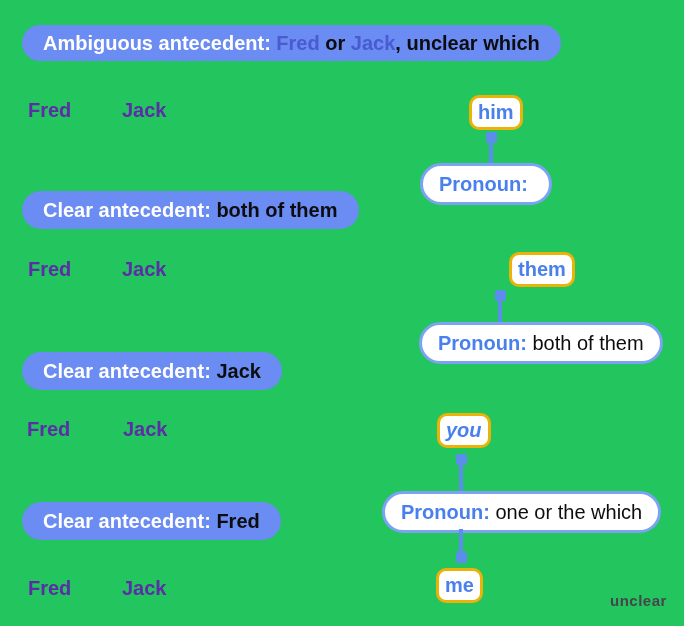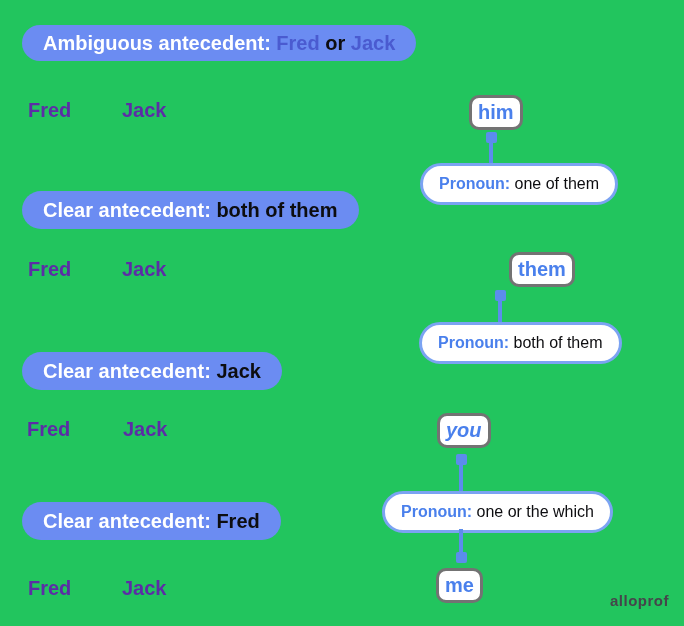--- a/index.html
+++ b/index.html
@@ -21,31 +21,31 @@
   .pill-blue .t-white{color:#FFFFFF;}
   .pill-blue .t-indigo{color:#4A5BD0;}
   .pill-blue .t-black{color:#0D0D10;}
   
   .pill-white{
     position:absolute;
     display:inline-flex;align-items:center;
     height:36px;padding:0 16px;
     background:#FFFFFF;
     border:3px solid #7BA3F2;border-radius:22px;
-    font-size:16px;white-space:nowrap;
+    font-size:20px;white-space:nowrap;
   }
   .pill-white .c-label{color:#4A80EC;font-weight:bold;}
   .pill-white .c-value{color:#0D0D10;font-weight:normal;}
   
   .word-box{
     position:absolute;
     display:inline-flex;align-items:center;justify-content:center;
     padding:1px 6px;min-height:27px;
     background:#FFFFFF;
-    border:3px solid #737373;border-radius:10px;
+    border:3px solid #eab308;border-radius:10px;
     color:#4A80EC;font-size:20px;font-weight:bold;
   }
   
   .name{
     position:absolute;
     color:#5C2DA6;font-size:20px;font-weight:bold;white-space:nowrap;
   }
   
   .conn-line{position:absolute;width:4px;background:#5C8CEC;}
   .conn-sq{position:absolute;width:11px;height:11px;border-radius:2px;background:#5C8CEC;}
@@ -74,32 +74,32 @@
   #pill2{left:22px;top:191px;}
   #pill3{left:22px;top:352px;}
   #pill4{left:22px;top:502px;}
 </style>
 </head>
 <body>
 
 <div id="canvas">
 
   <div id="banner" class="pill-blue">
-    <span class="t-white">Ambiguous antecedent:</span>&nbsp;<span class="t-indigo">Fred</span>&nbsp;<span class="t-black">or</span>&nbsp;<span class="t-indigo">Jack</span>
+    <span class="t-white">Ambiguous antecedent:</span>&nbsp;<span class="t-indigo">Fred</span>&nbsp;<span class="t-black">or</span>&nbsp;<span class="t-indigo">Jack</span><span class="t-black">, unclear which</span>
   </div>
 
   <span id="row1-fred" class="name">Fred</span>
   <span id="row1-jack" class="name">Jack</span>
   <div id="box-him" class="word-box">
     <span>him</span>
   </div>
   <div id="c1-line" class="conn-line"></div>
   <div id="c1-sq" class="conn-sq"></div>
   <div id="callout1" class="pill-white">
-    <span class="c-label">Pronoun:</span>&nbsp;<span class="c-value">one of them</span>
+    <span class="c-label">Pronoun:</span>&nbsp;
   </div>
 
   <div id="pill2" class="pill-blue">
     <span class="t-white">Clear antecedent:</span>&nbsp;<span class="t-black">both of them</span>
   </div>
 
   <span id="row2-fred" class="name">Fred</span>
   <span id="row2-jack" class="name">Jack</span>
   <div id="box-them" class="word-box">
     <span>them</span>
@@ -130,15 +130,15 @@
   <div id="pill4" class="pill-blue">
     <span class="t-white">Clear antecedent:</span>&nbsp;<span class="t-black">Fred</span>
   </div>
 
   <span id="row4-fred" class="name">Fred</span>
   <span id="row4-jack" class="name">Jack</span>
   <div id="box-me" class="word-box">
     <span>me</span>
   </div>
 
-  <span class="watermark">alloprof</span>
+  <span class="watermark">unclear</span>
 
 </div>
 
 </body></html>

